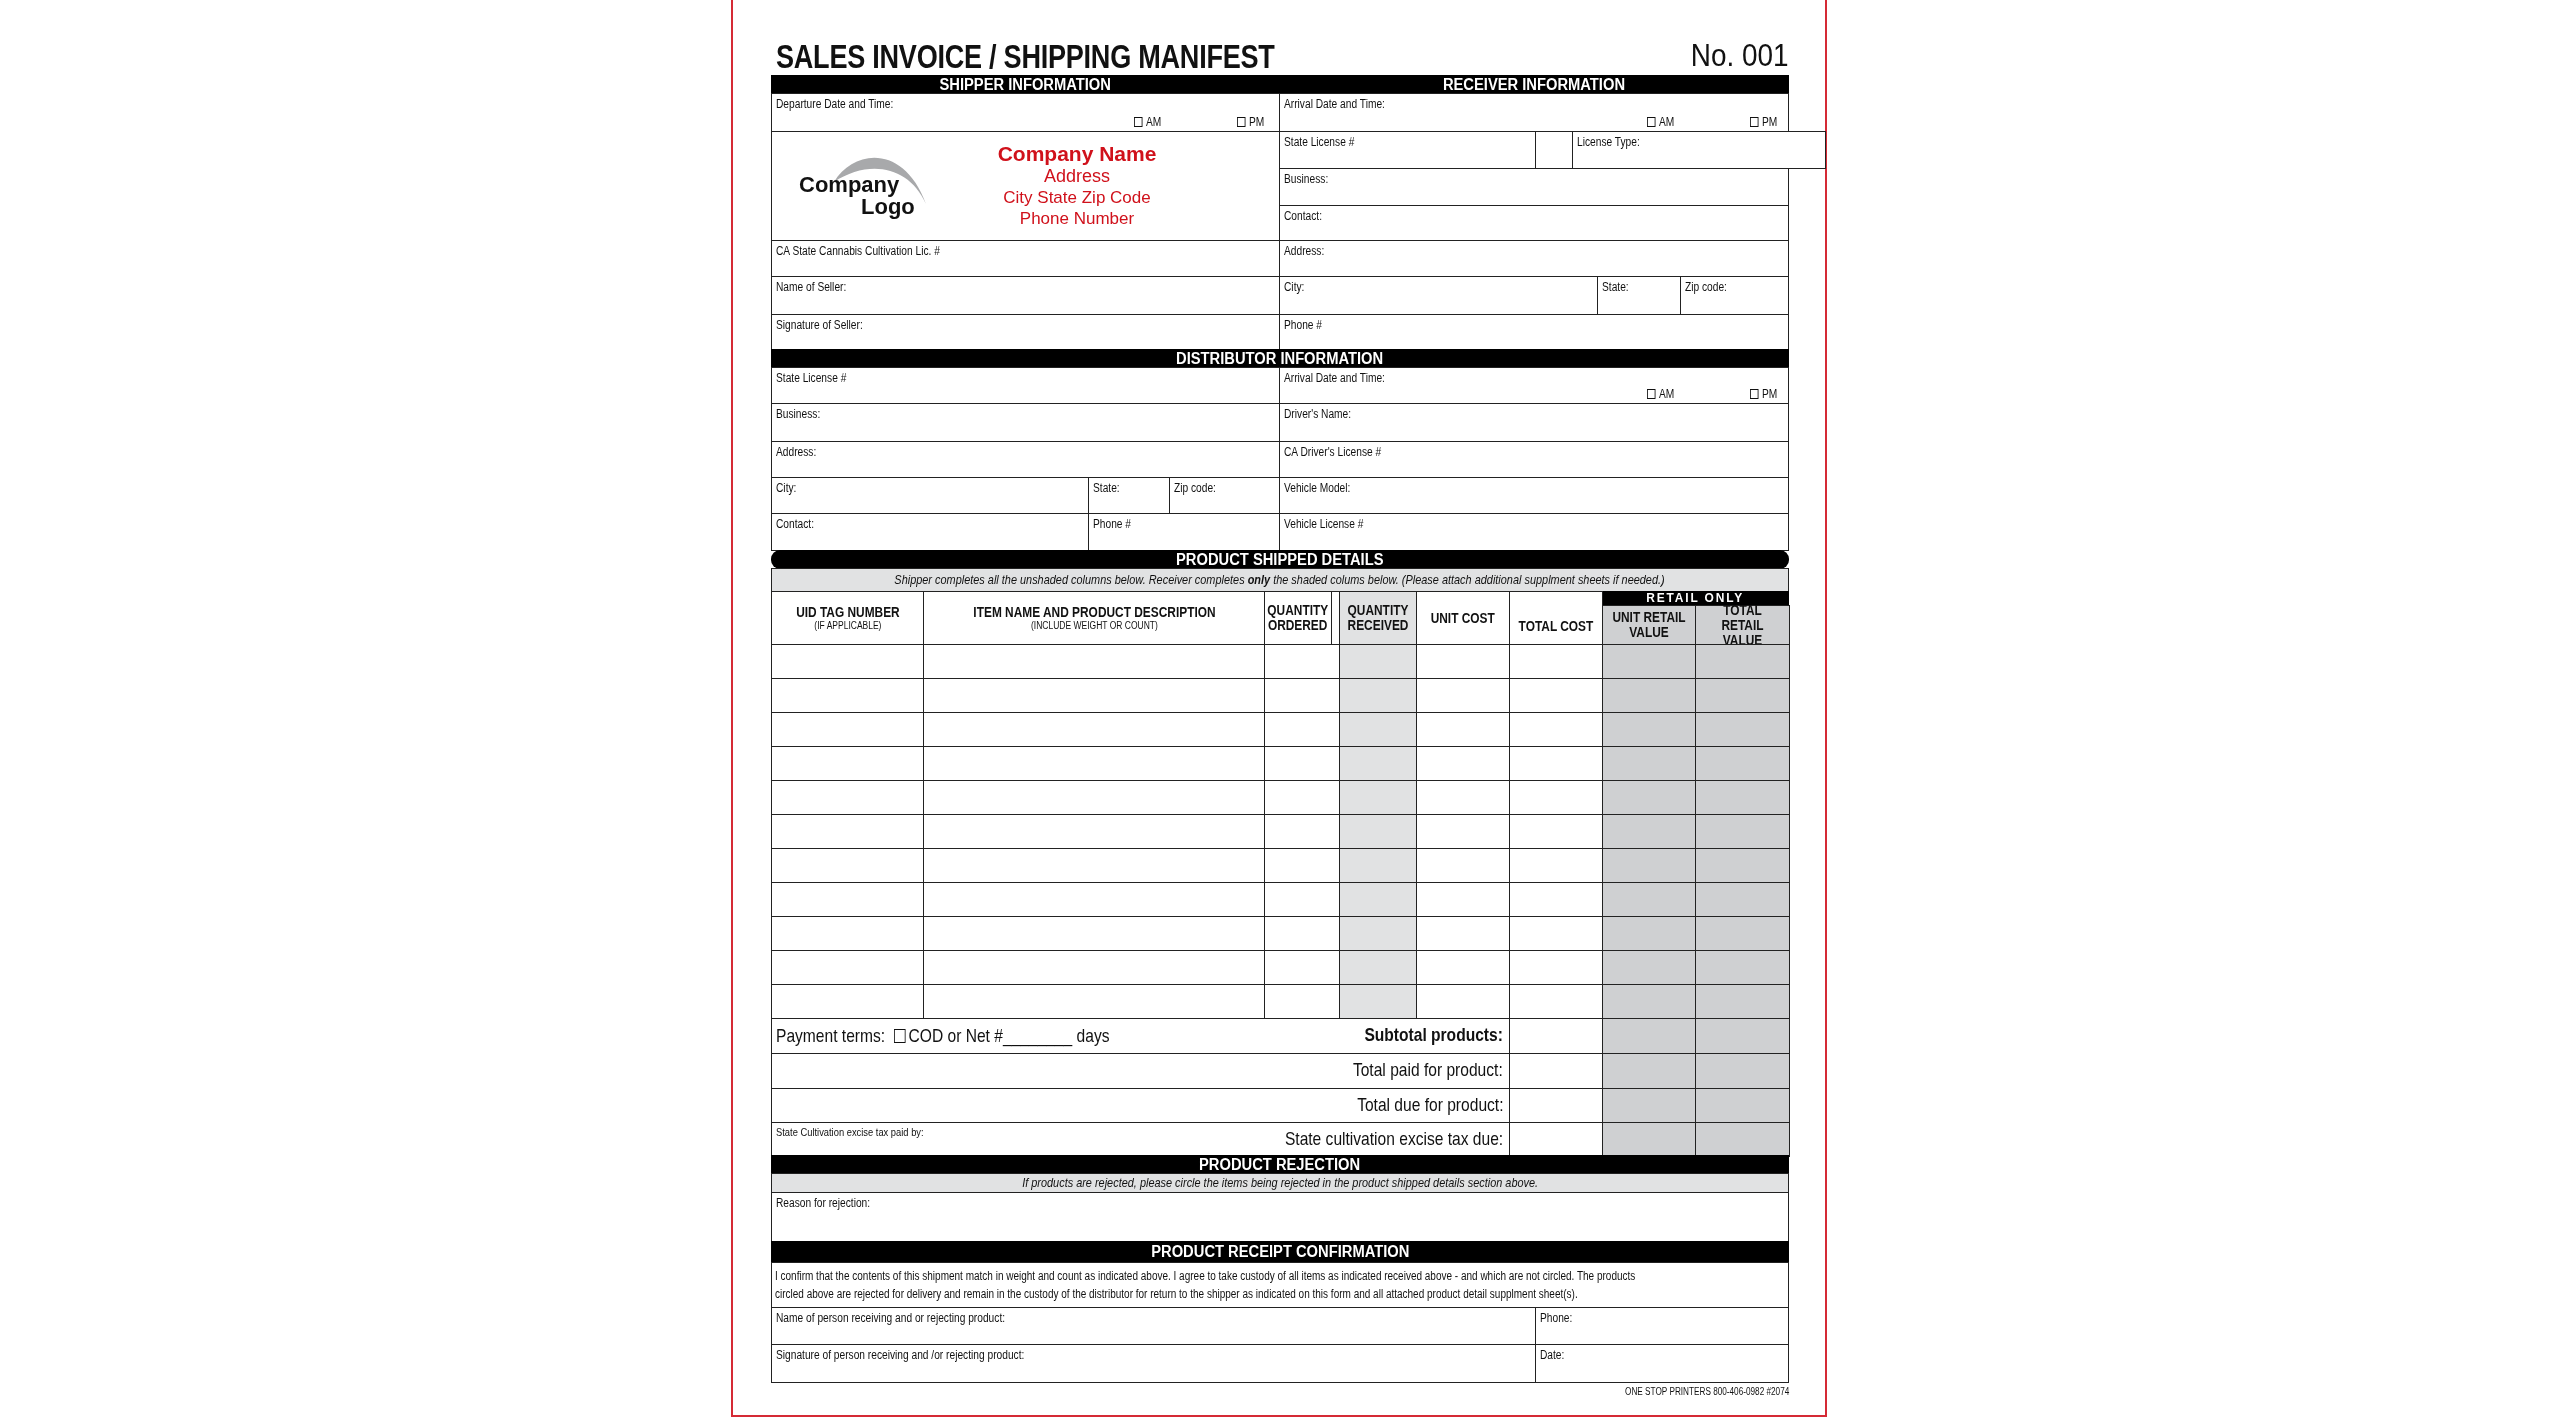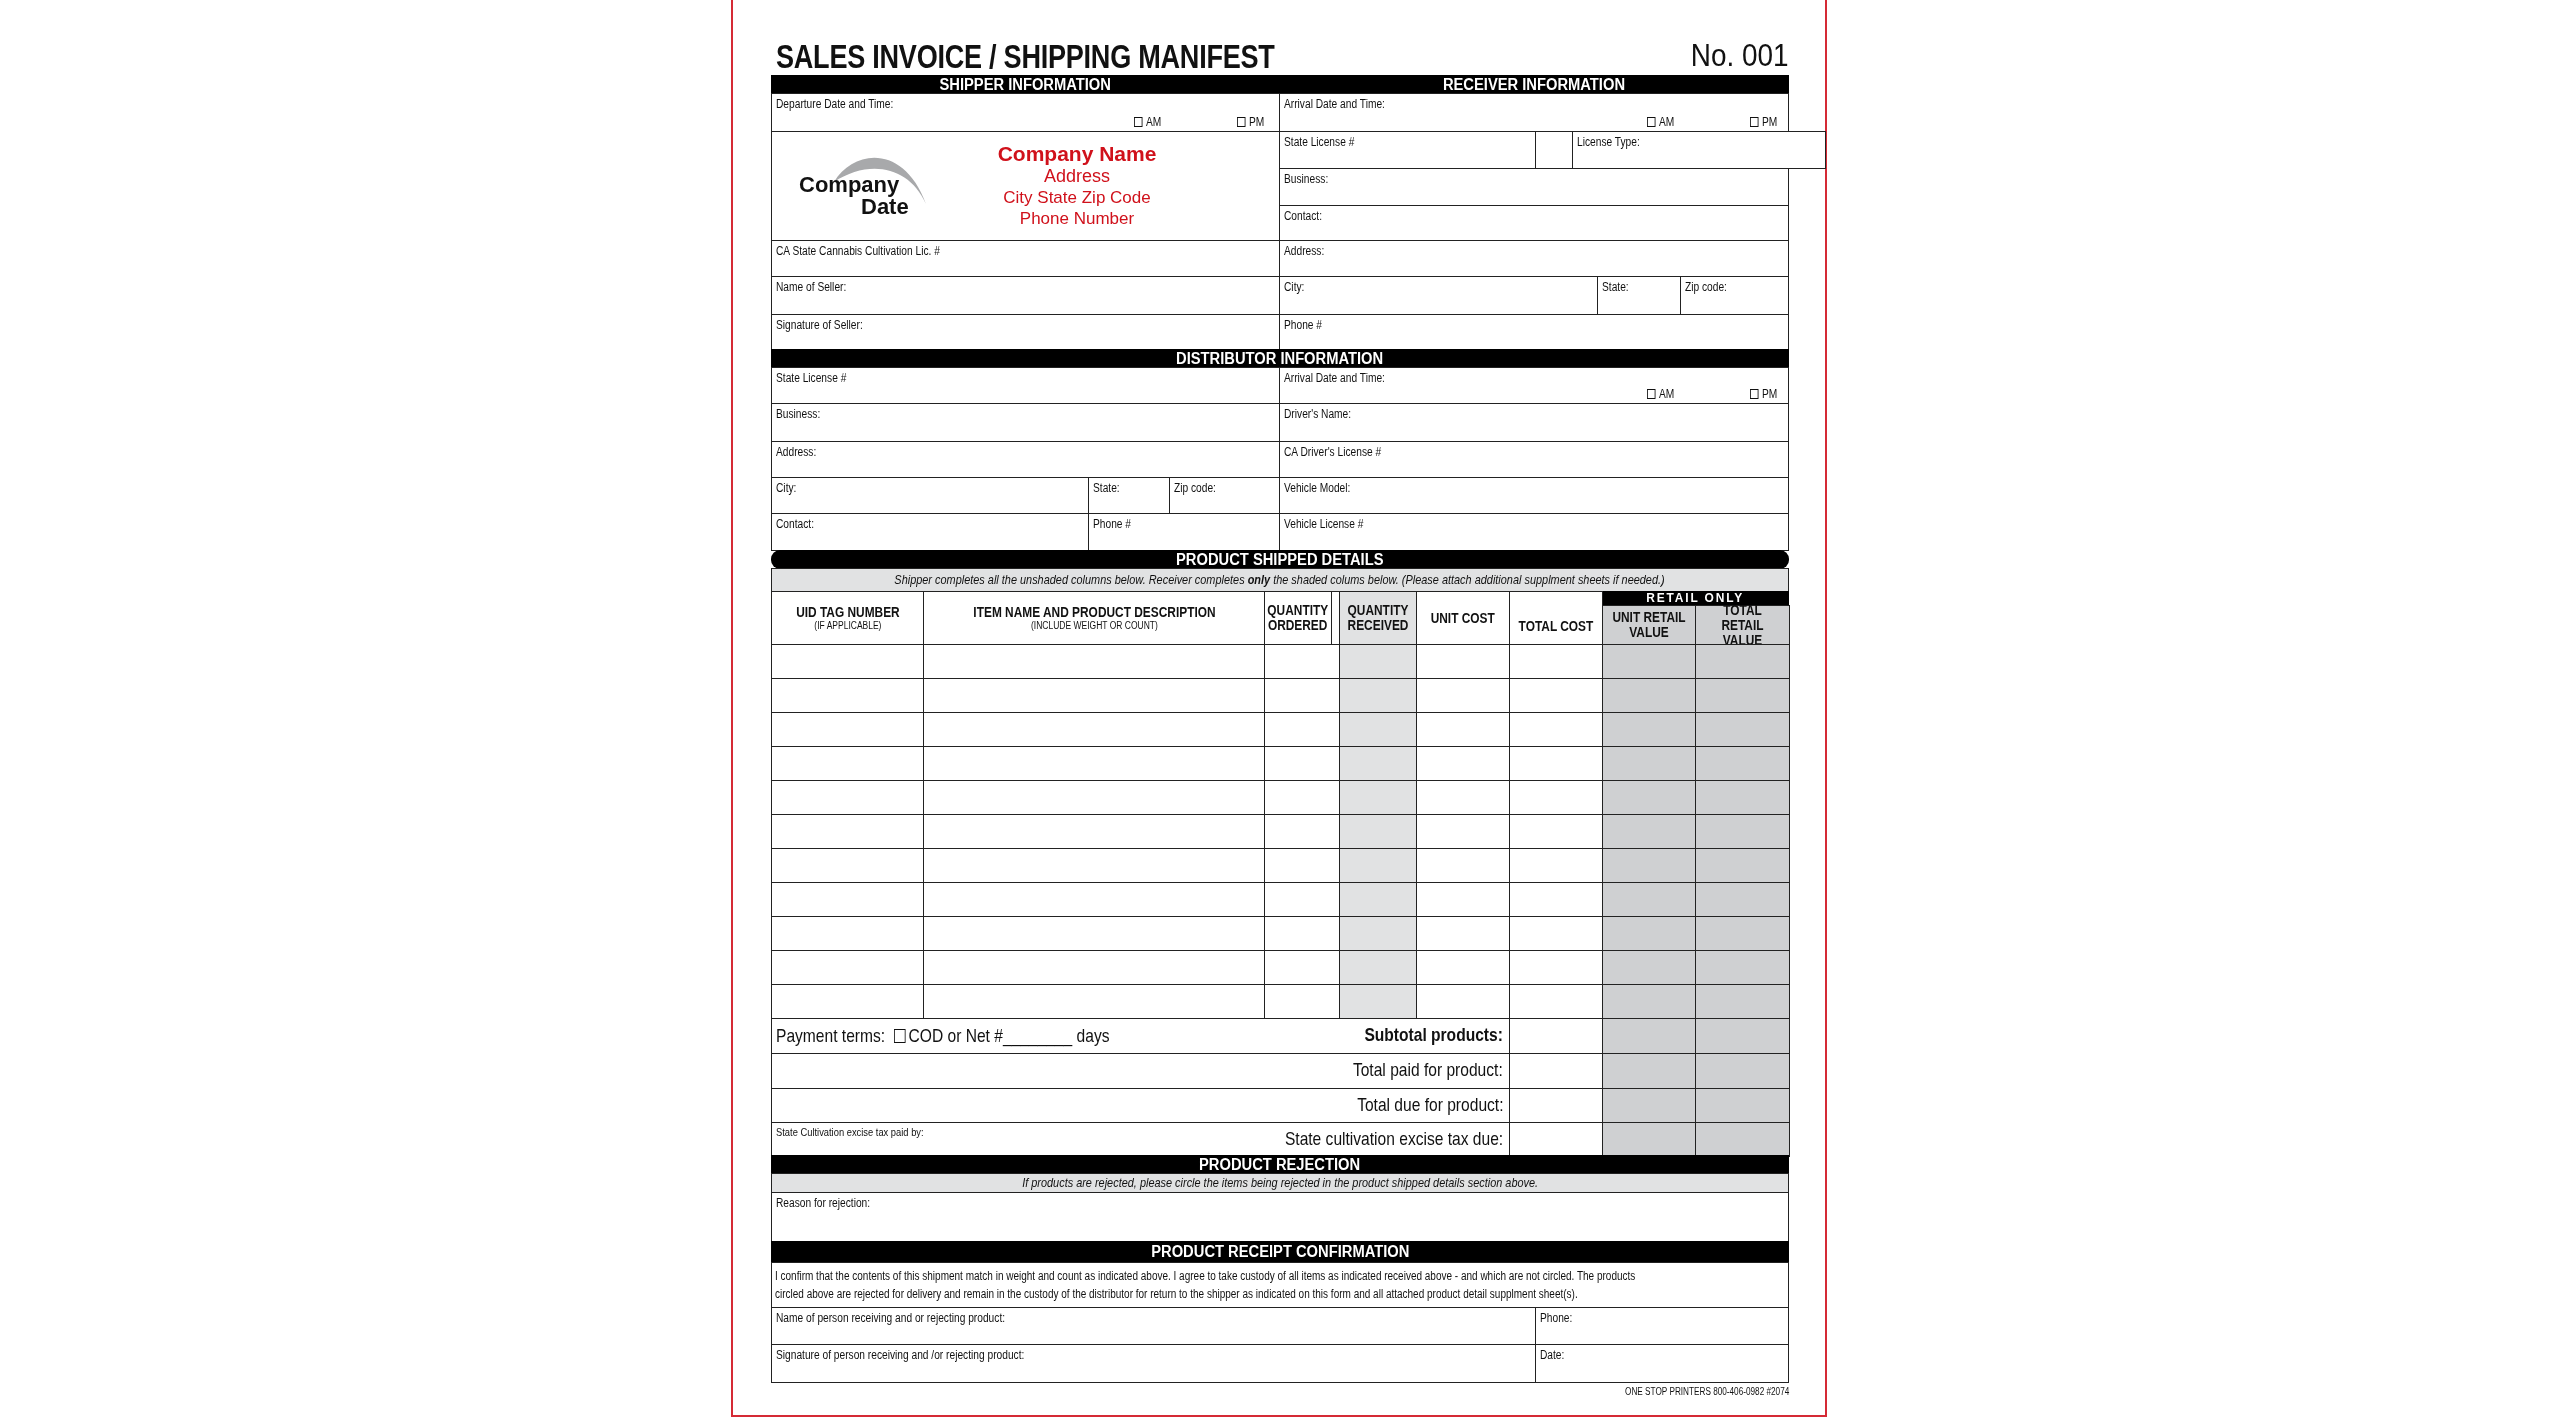--- a/index.html
+++ b/index.html
@@ -39,21 +39,21 @@
   <span class="lbl">Departure Date and Time:</span>
   <span class="ampm" style="left:362px;"><span class="cb"></span><span>AM</span></span>
   <span class="ampm" style="left:465px;"><span class="cb"></span><span>PM</span></span>
 </div>
 <div class="cell" style="left:771px; top:131px; width:509px; height:110px;">
   <svg class="abs" style="left:22px; top:12px;" width="150" height="80" viewBox="0 0 150 80">
     <path d="M40 38 C 60 5, 110 0, 132 60 C 115 22, 75 15, 40 38 Z" fill="#a8a9ab"></path>
   </svg>
   <div class="abs" style="left:27px; top:42px; font-weight:bold; font-size:22px; line-height:22px;">
     <div>Company</div>
-    <div style="padding-left:62px;">Date</div>
+    <div style="padding-left:62px;">Logo</div>
   </div>
   <div class="company" style="left:200px; top:10px; width:210px;">
     <div style="font-weight:bold; font-size:21px; line-height:24px;">Company Name</div>
     <div style="font-size:18px; line-height:21px;">Address</div>
     <div style="font-size:17px; line-height:21px;">City State Zip Code</div>
     <div style="font-size:17px; line-height:21px;">Phone Number</div>
   </div>
 </div>
 <div class="cell" style="left:771px; top:240px; width:605px; height:37px;">
     <span class="lbl">CA State Cannabis Cultivation Lic. #</span>

